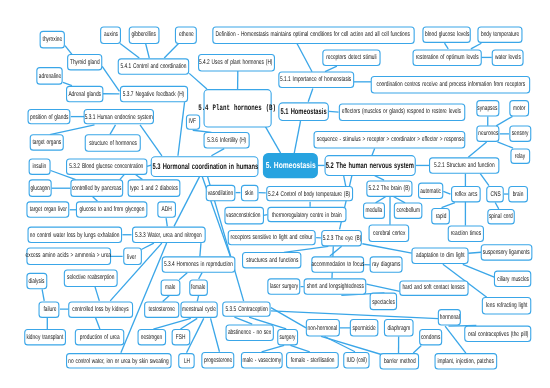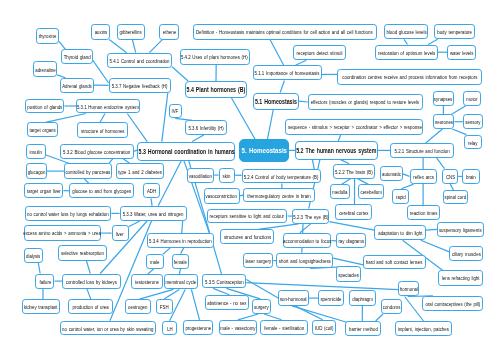--- a/index.html
+++ b/index.html
@@ -175,21 +175,21 @@
       </div>
       <div class="node " style="left: 337.4px; top: 68.8px; width: 144.6px; height: 16px;">
         <span>coordination centres receive and process information from receptors</span>
       </div>
       <div class="node " style="left: 60.4px; top: 77.8px; width: 33.2px; height: 14.9px;">
         <span>Adrenal glands</span>
       </div>
       <div class="node " style="left: 108.6px; top: 77.7px; width: 62.3px; height: 15.2px;">
         <span>5.3.7 Negative feedback (H)</span>
       </div>
-      <div class="node b" style="left: 185px; top: 81px; width: 62px; height: 17px;">
+      <div class="node b" style="left: 185px; top: 81px; width: 62px; height: 35px; font-family: Liberation Mono, monospace;">
         <span>5.4 Plant hormones (B)</span>
       </div>
       <div class="node " style="left: 432.5px; top: 90.6px; width: 21.9px; height: 15.2px;">
         <span>synapses</span>
       </div>
       <div class="node " style="left: 462.7px; top: 90.6px; width: 17.9px; height: 15.2px;">
         <span>motor</span>
       </div>
       <div class="node b" style="left: 252.9px; top: 92.5px; width: 46.2px; height: 17.5px;">
         <span>5.1 Homeostasis</span>

